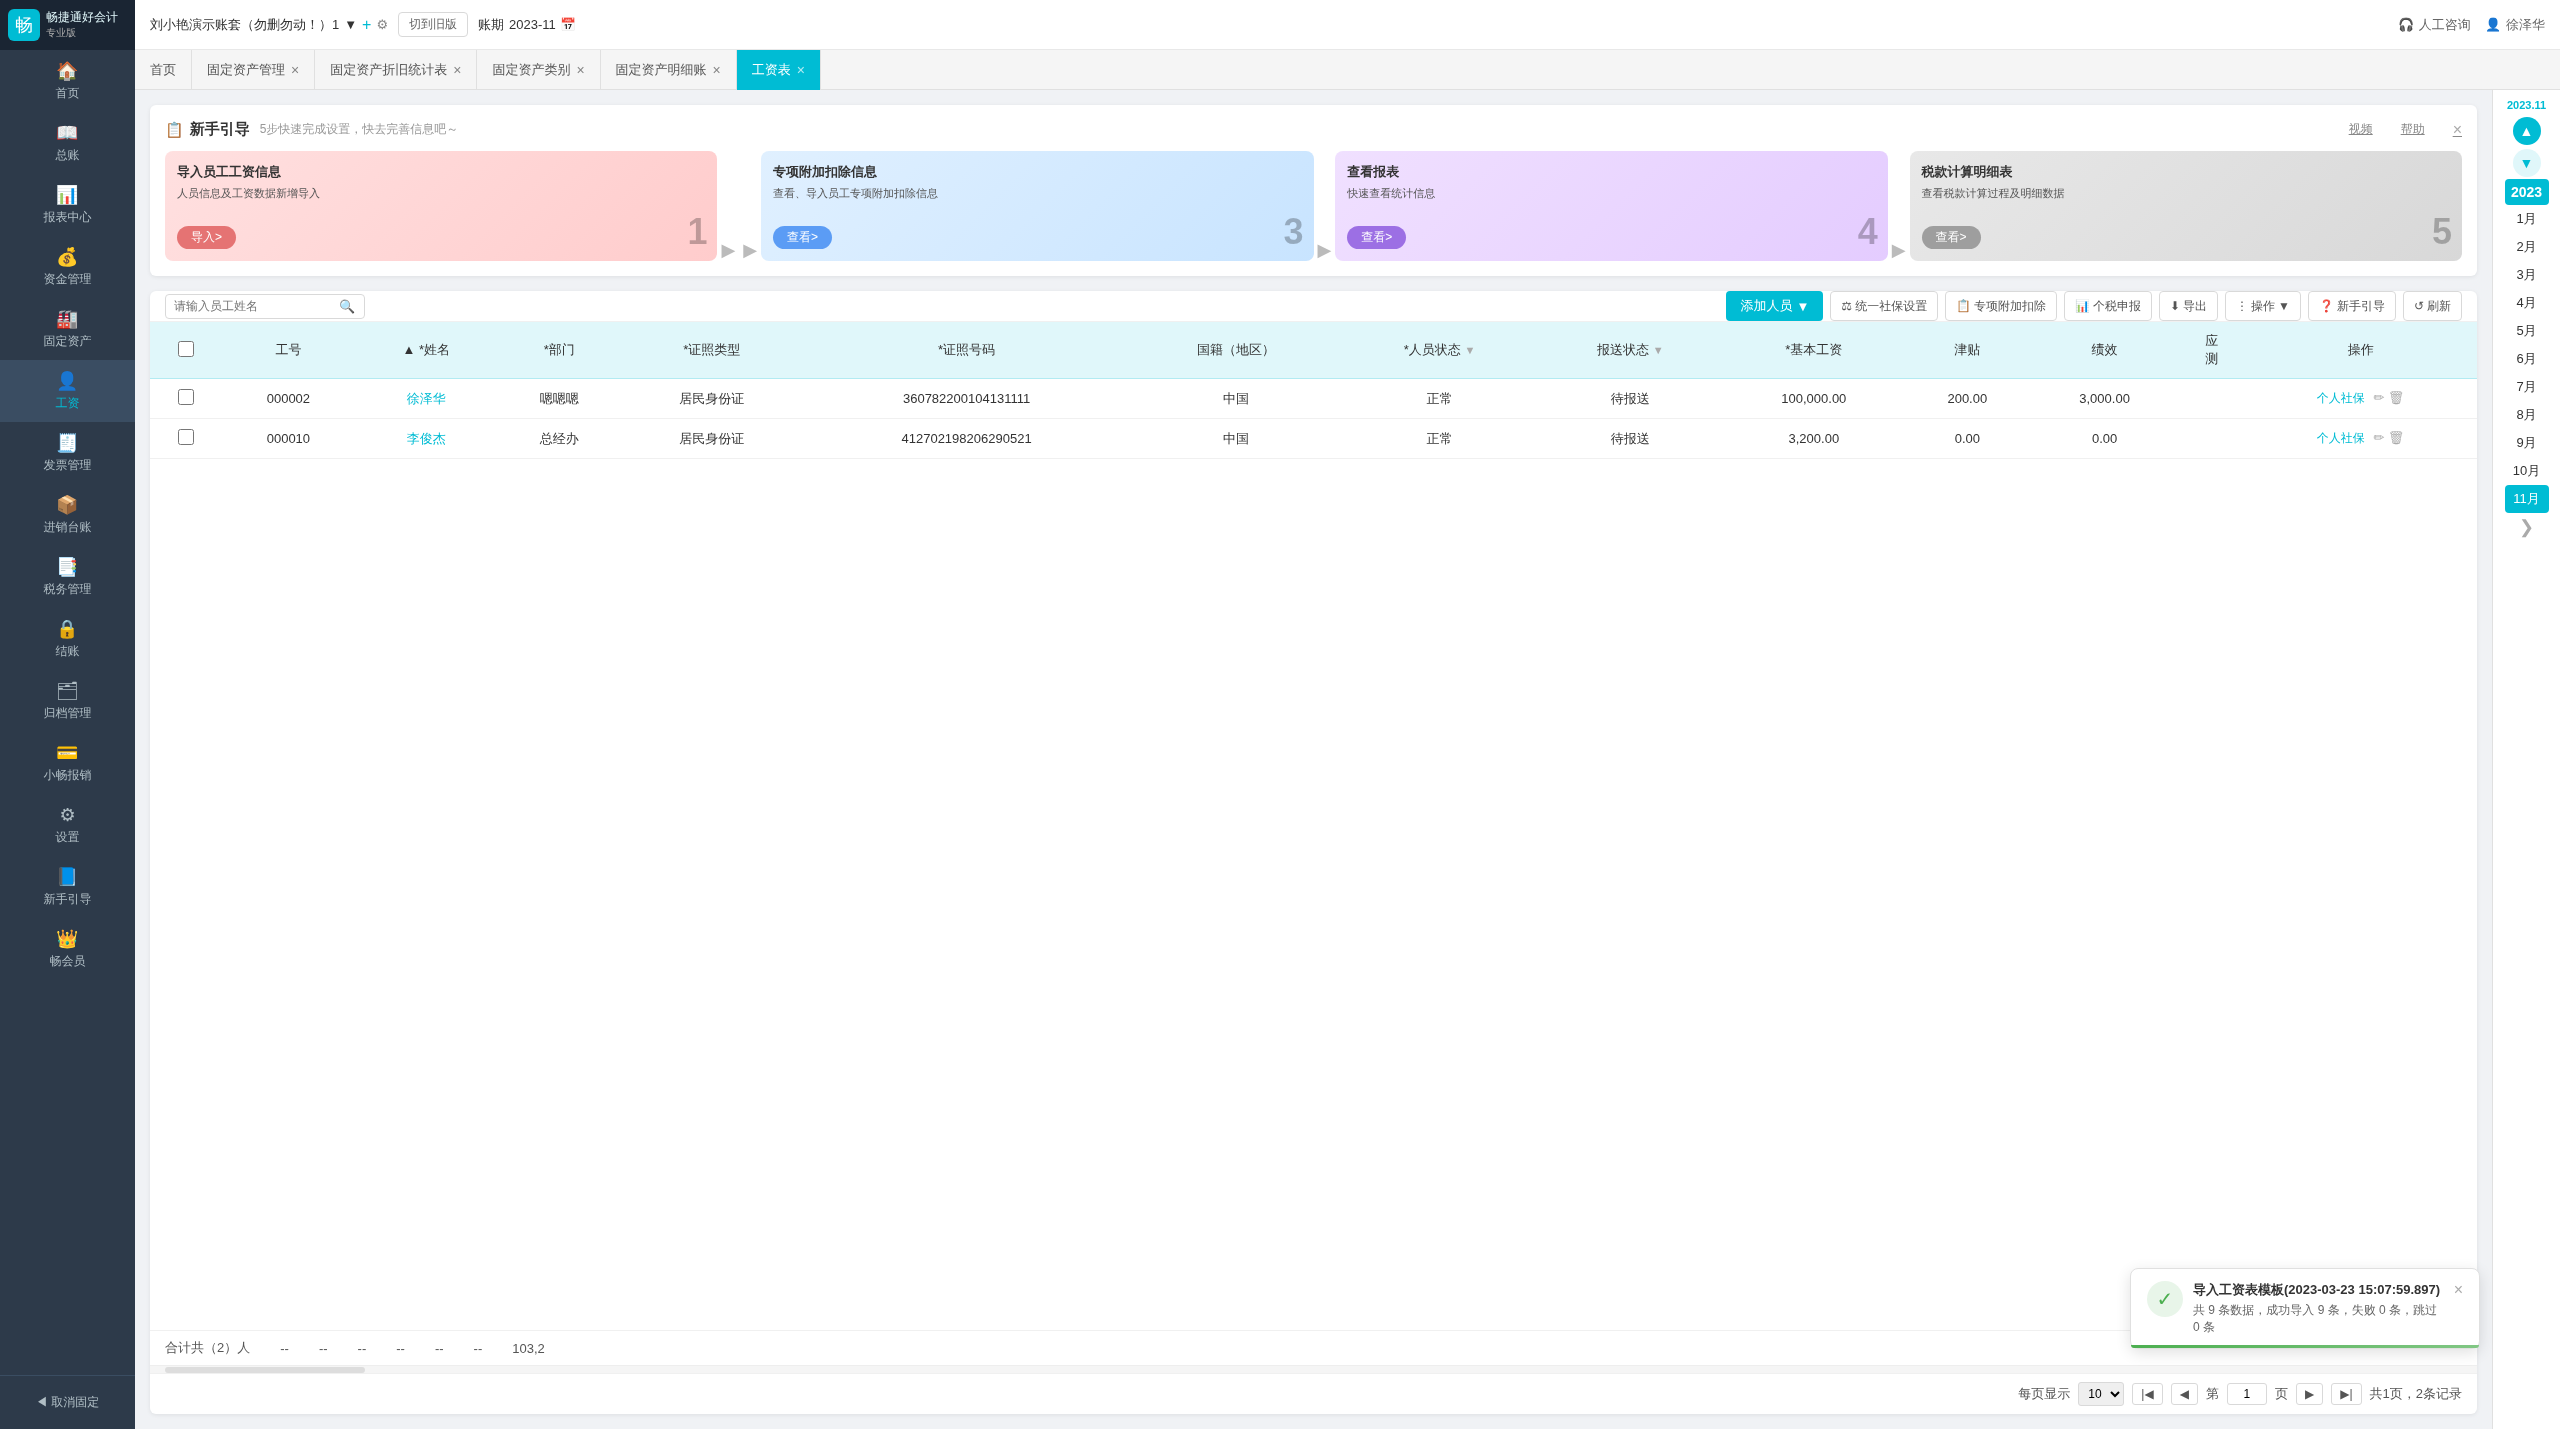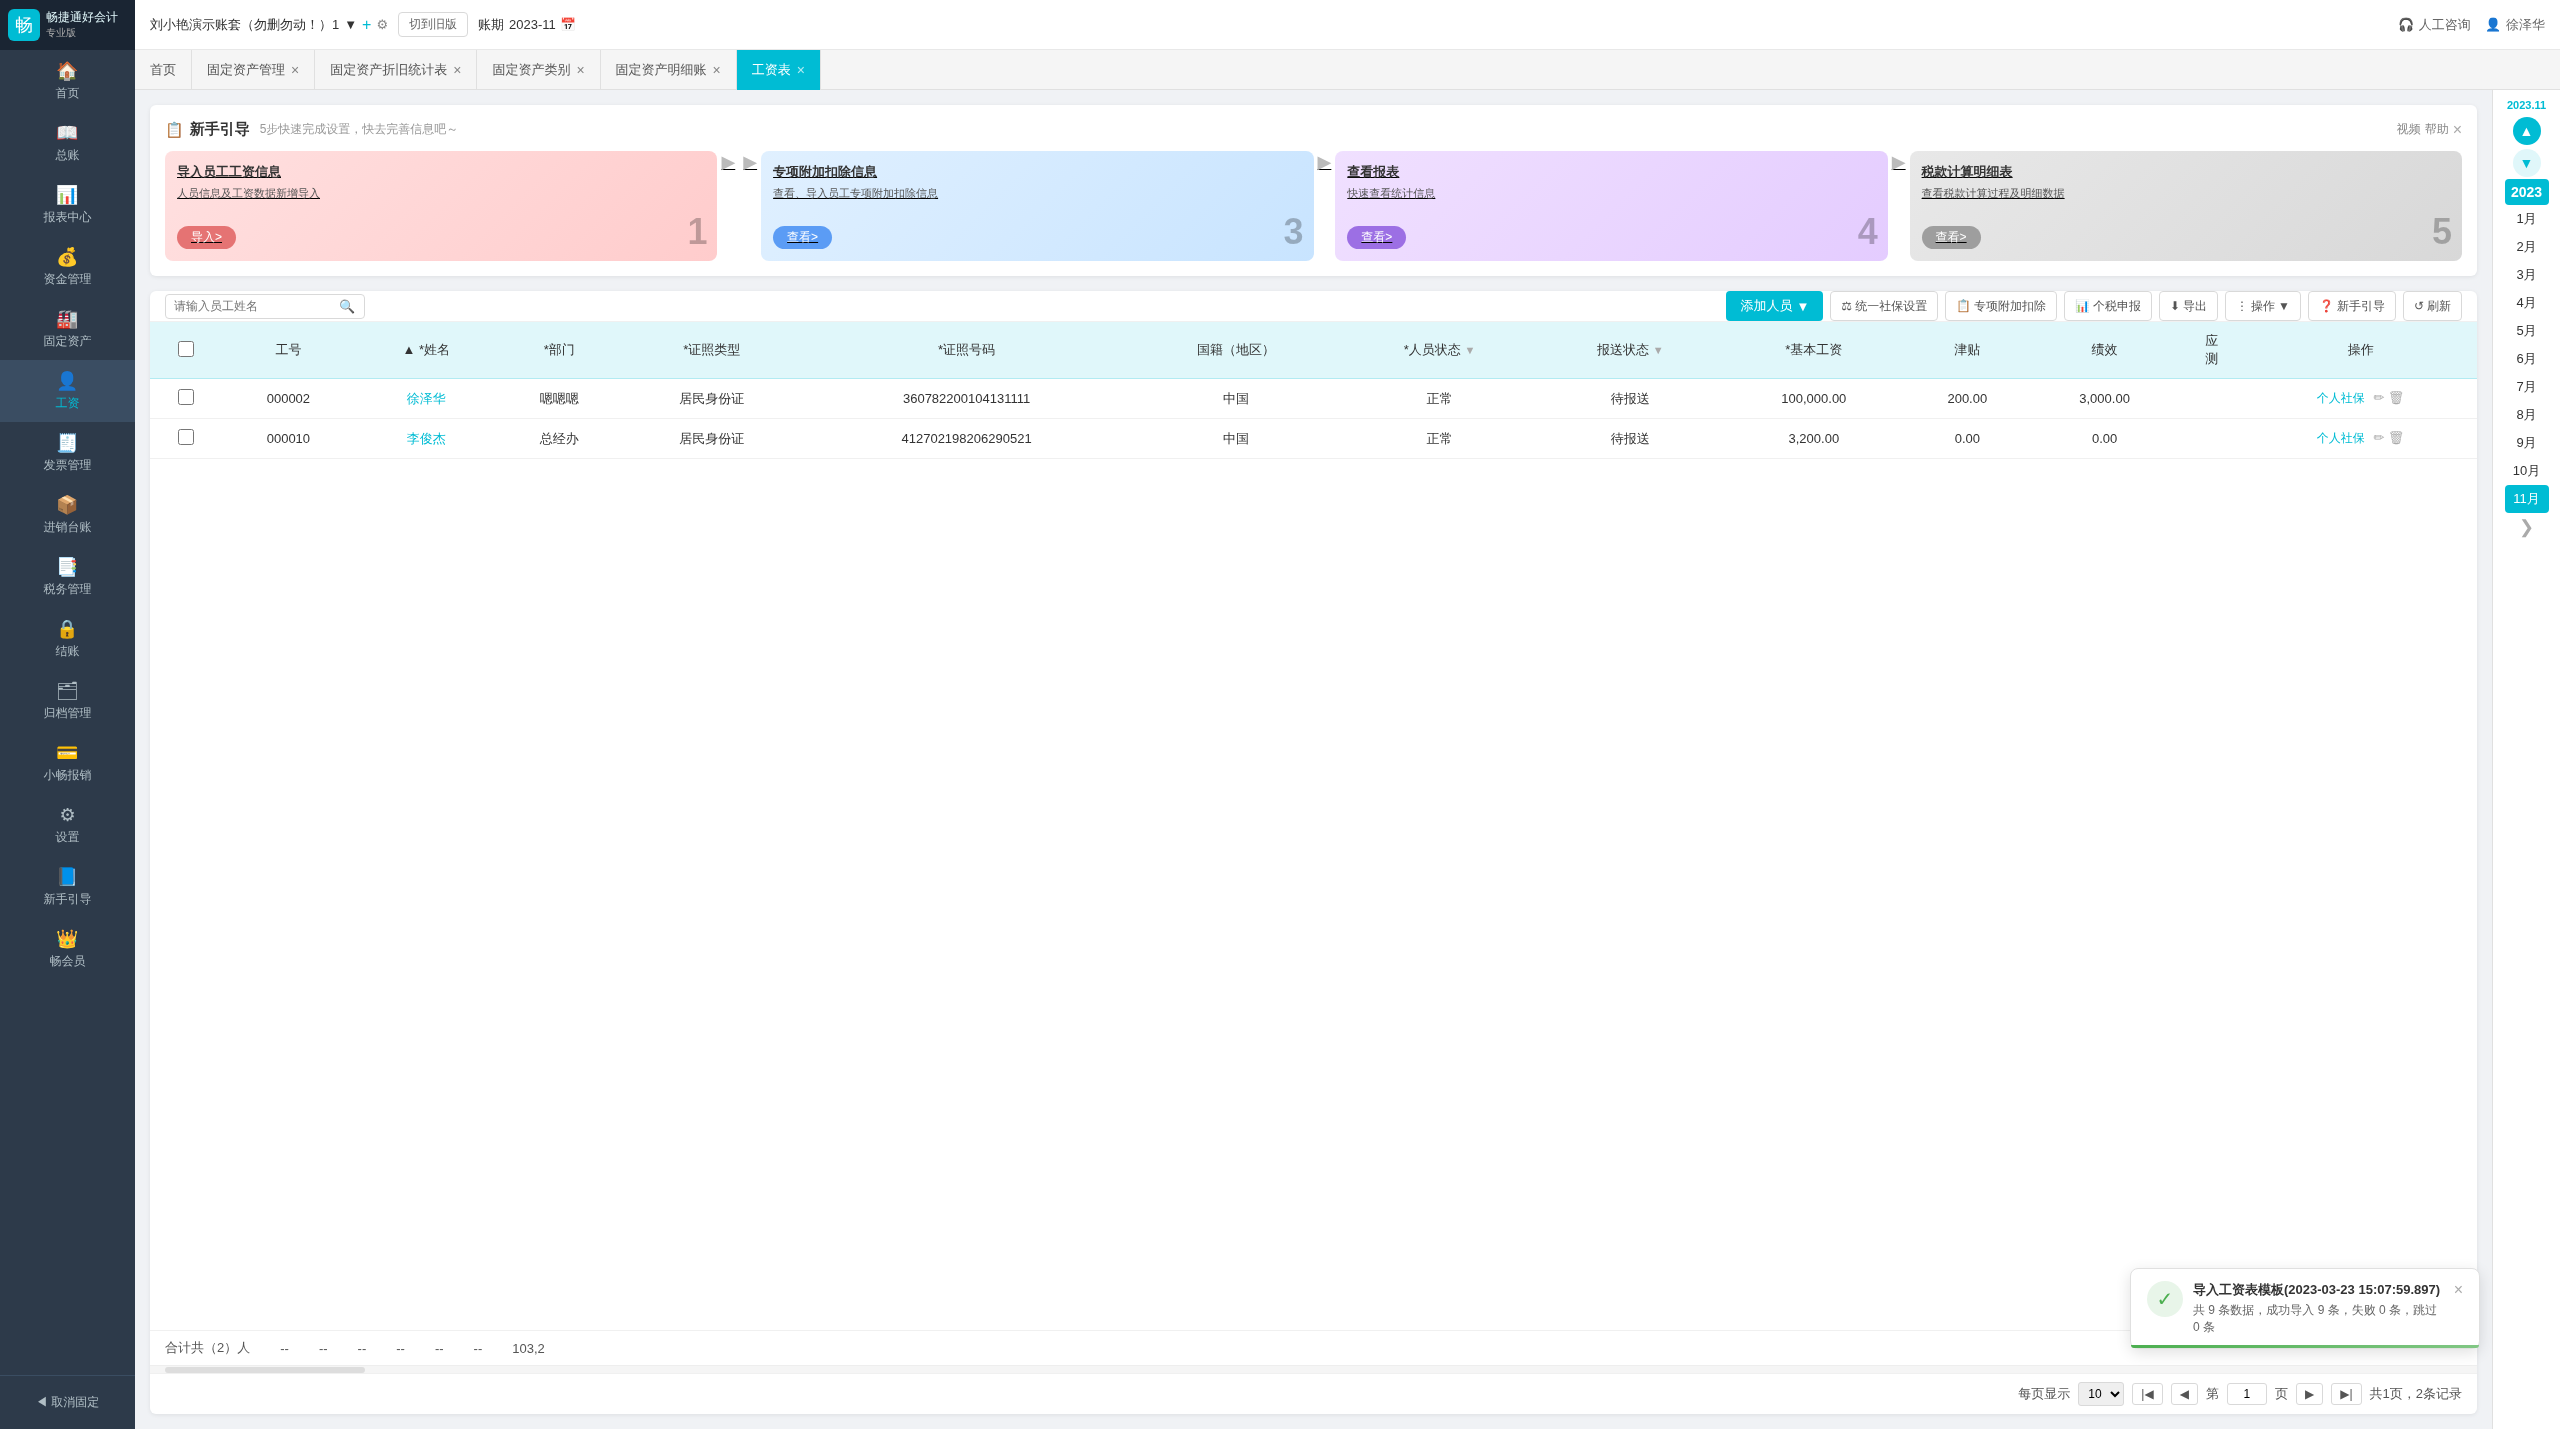--- a/index.html
+++ b/index.html
@@ -144,23 +144,22 @@
     .intro-title {
       font-size: 15px;
       font-weight: bold;
       color: #333;
       display: flex; align-items: center; gap: 6px;
     }
     .intro-subtitle { font-size: 12px; color: #999; margin-left: 4px; font-weight: normal; }
 
     .steps-row {
       display: flex;
-      align-items: flex-start;
+      align-items: flex-end;
       gap: 0;
-      text-decoration: underline;
     }
     .step-card {
       flex: 1;
       border-radius: 8px;
       padding: 12px;
       position: relative;
       min-height: 110px;
       display: flex;
       flex-direction: column;
       justify-content: space-between;
@@ -413,22 +412,22 @@
       flex-shrink: 0;
     }
     .toast-content { flex: 1; }
     .toast-title { font-size: 13px; font-weight: bold; color: #333; margin-bottom: 3px; }
     .toast-desc { font-size: 12px; color: #666; }
     .toast-close { cursor: pointer; color: #aaa; font-size: 16px; align-self: flex-start; }
     .toast-bar { height: 3px; background: linear-gradient(to right, #4caf50, #81c784); border-radius: 0 0 8px 8px; position: absolute; bottom: 0; left: 0; right: 0; }
 
     
     .panel-close-row {
-      display: flex; justify-content: flex-start; align-items: center; gap: 4px;
-      font-size: 12px; color: #888;
+      display: flex; justify-content: flex-start; align-items: center; gap: 28px;
+      font-size: 12px; color: #888; text-decoration: underline;
     }
     .panel-close-btn { cursor: pointer; font-size: 16px; color: #aaa; }
 
     .checkbox-all { width: 16px; height: 16px; cursor: pointer; }
 
     .op-link { color: #00bcd4; font-size: 12px; cursor: pointer; margin-right: 5px; }
 
     .filter-icon { font-size: 11px; color: #aaa; }
   </style>
 </head>

